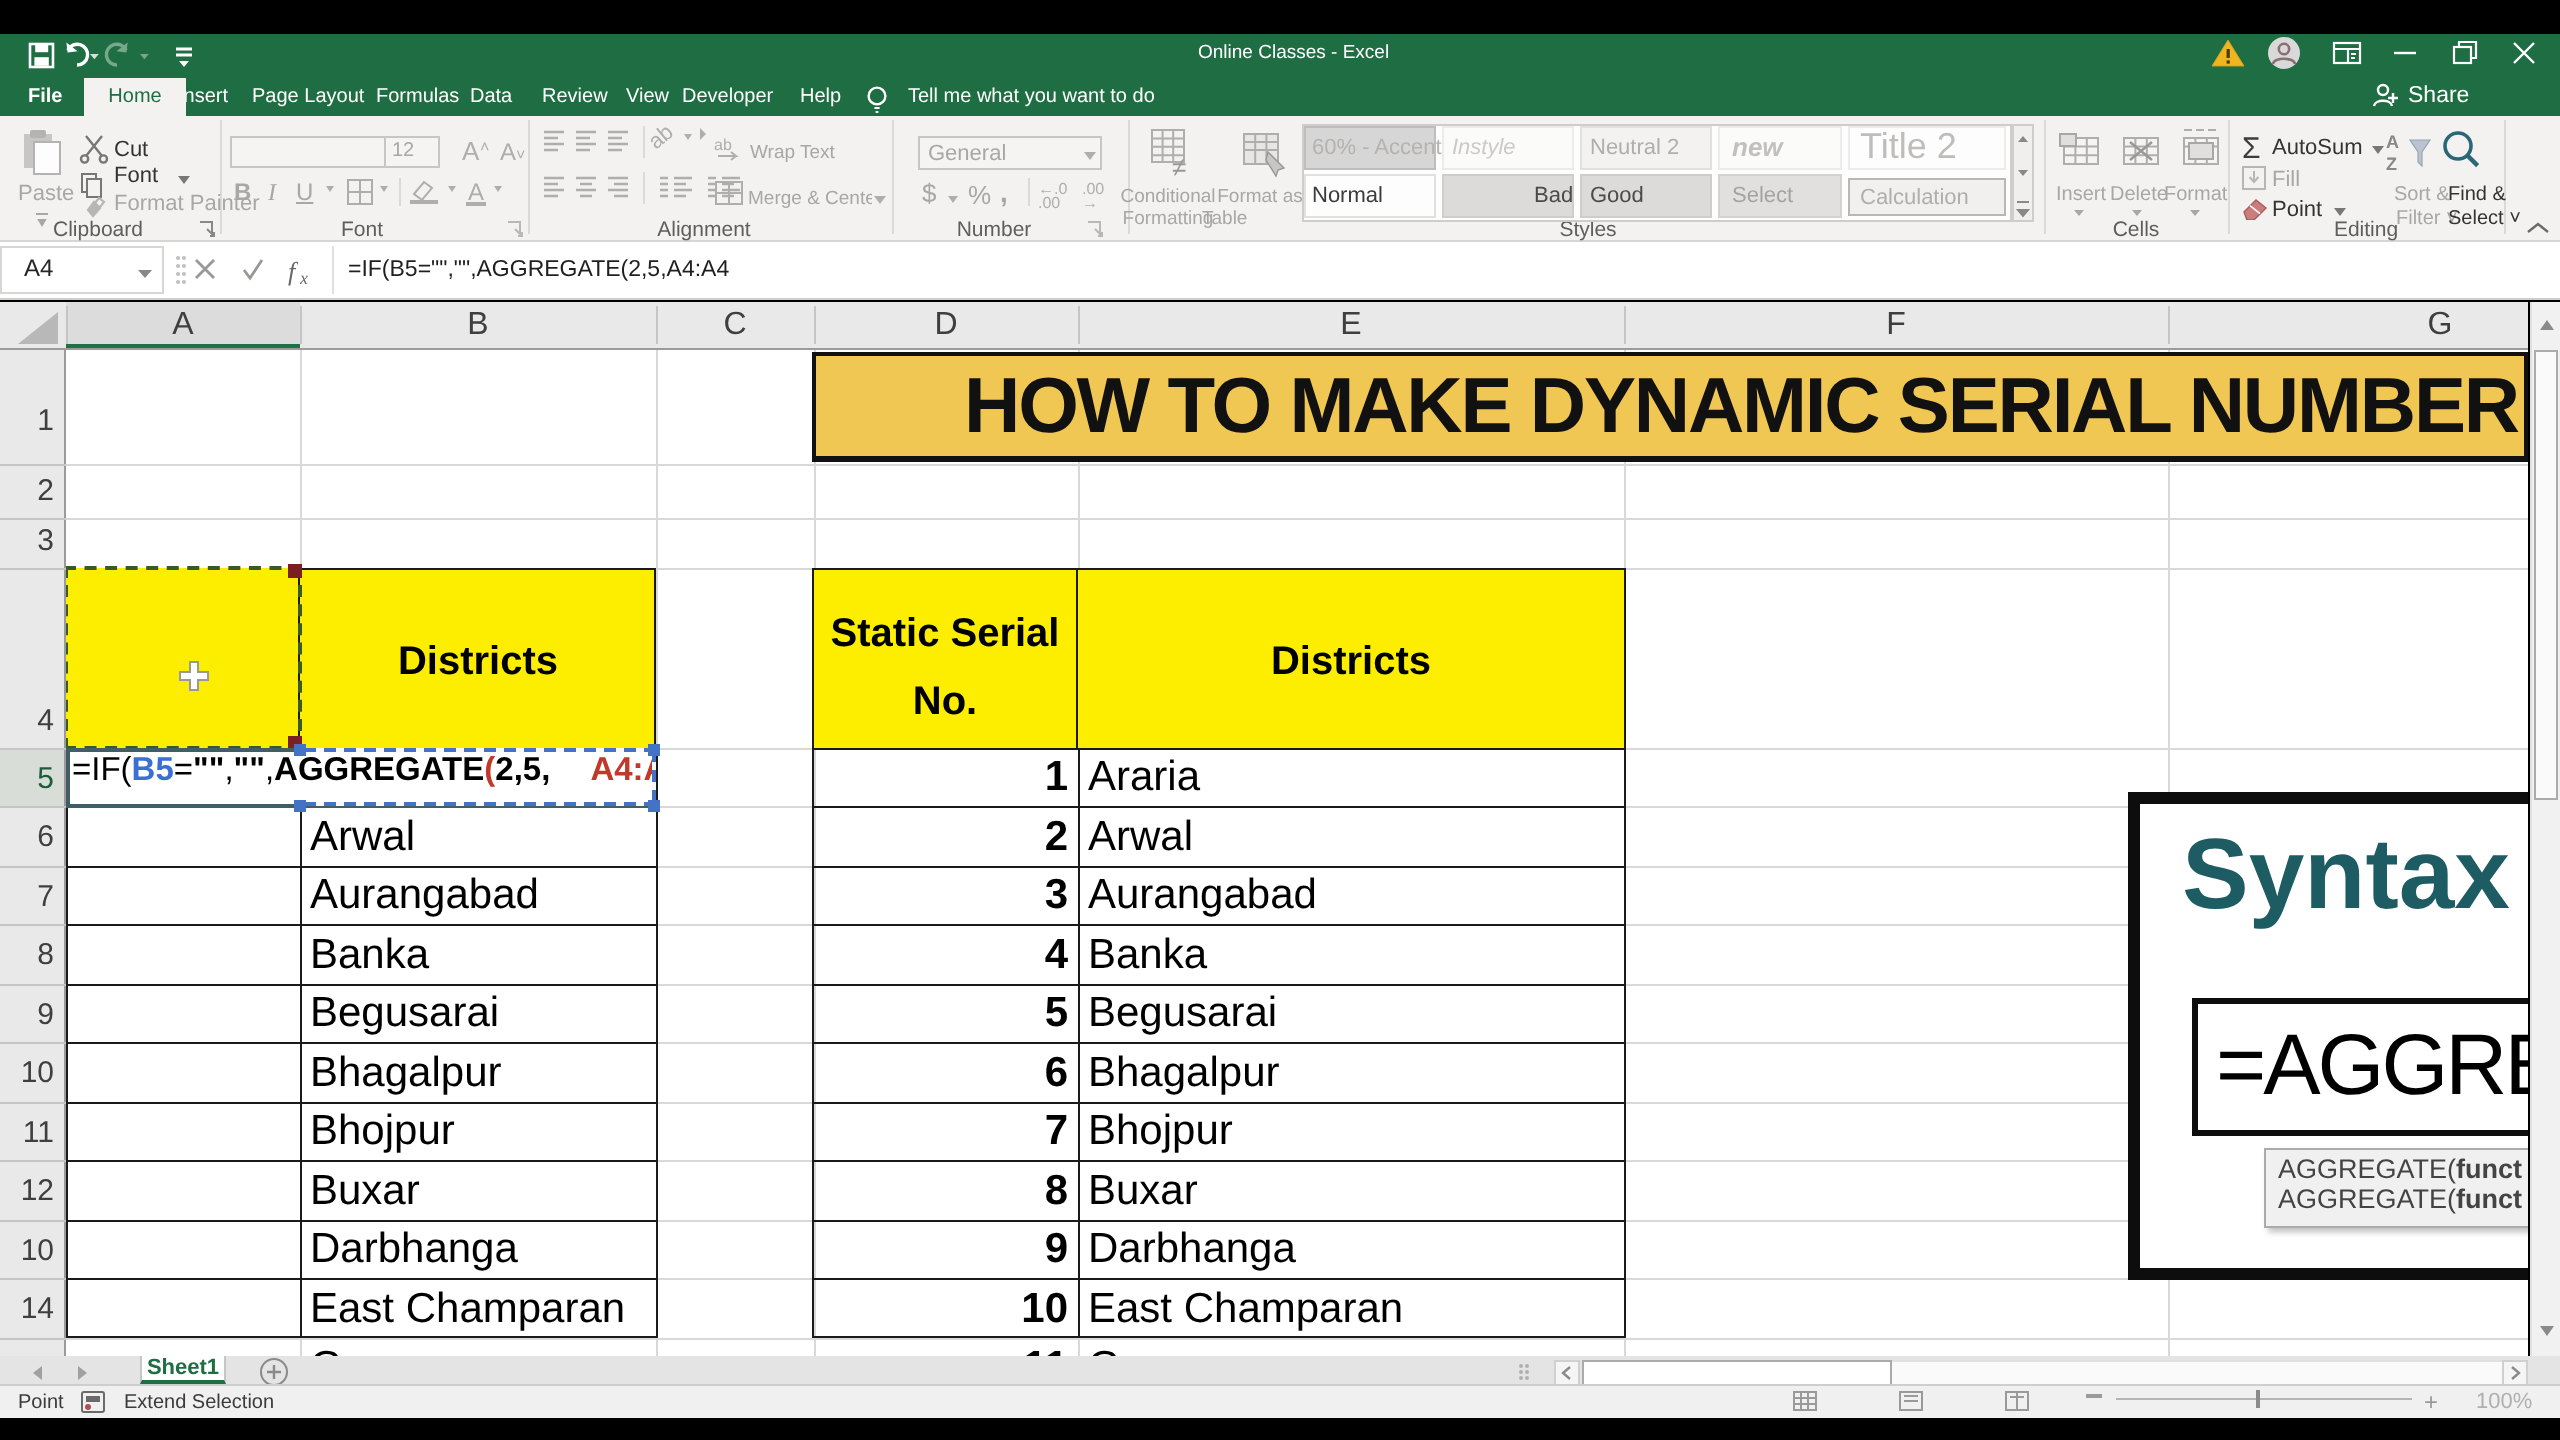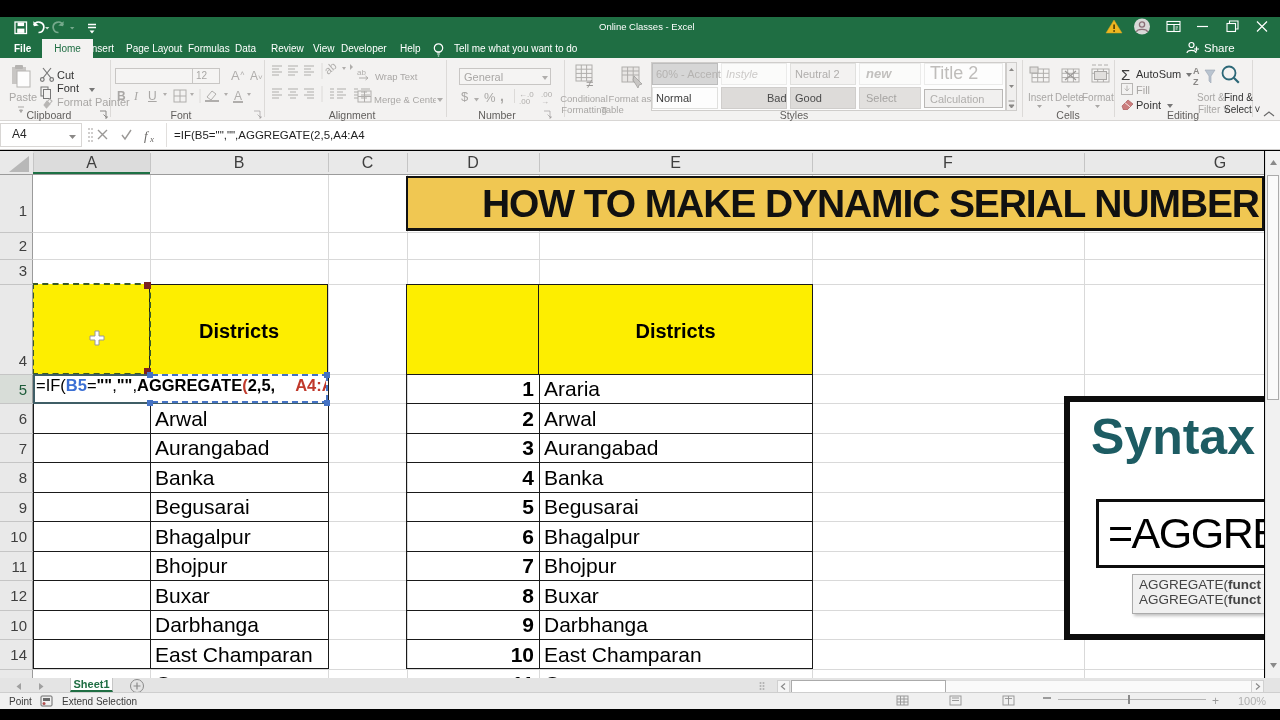--- a/index.html
+++ b/index.html
@@ -504,20 +504,21 @@
     <div class="cell" style="left:291px; top:197px; width:6px; height:6px; background:#4472c4;"></div>
     <div class="cell" style="left:114px; top:225px; width:6px; height:6px; background:#4472c4;"></div>
     <div class="cell" style="left:291px; top:225px; width:6px; height:6px; background:#4472c4;"></div>
 
     <svg width="16" height="16" style="position:absolute; left:56px; top:155px;" viewBox="0 0 16 16">
       <path d="M6 1 h4 v5 h5 v4 h-5 v5 h-4 v-5 h-5 v-4 h5 z" fill="#fff" stroke="#999" stroke-width="1"></path>
     </svg>
 
     <div class="cell blk" style="left:373px; top:109px; width:133px; height:90.5px; background:#fdee00;"></div>
     <div class="cell blk" style="left:505px; top:109px; width:275px; height:90.5px; background:#fdee00;"></div>
+    <div class="cell" style="left:373px; top:124.5px; width:133px; text-align:center; font-size:20px; font-weight:bold; line-height:34px;">Static Serial<br>No.</div>
     <div class="cell" style="left:505px; top:145px; width:275px; text-align:center; font-size:20px; font-weight:bold;">Districts</div>
 
     <div class="cell blk" style="left:373px; top:198.5px; width:134px; height:295px;"></div>
     <div class="cell blk" style="left:506px; top:198.5px; width:274px; height:295px;"></div>
     <div class="hline" style="top:228px; left:373px; width:407px; background:#1a1a1a;"></div>
     <div class="hline" style="top:257.5px; left:373px; width:407px; background:#1a1a1a;"></div>
     <div class="hline" style="top:287px; left:373px; width:407px; background:#1a1a1a;"></div>
     <div class="hline" style="top:316.5px; left:373px; width:407px; background:#1a1a1a;"></div>
     <div class="hline" style="top:346px; left:373px; width:407px; background:#1a1a1a;"></div>
     <div class="hline" style="top:375.5px; left:373px; width:407px; background:#1a1a1a;"></div>

